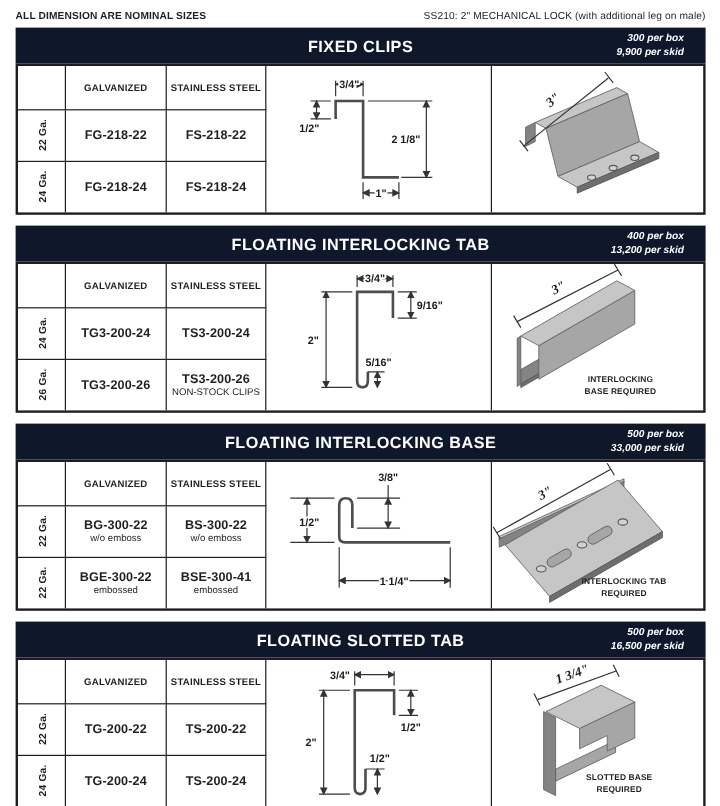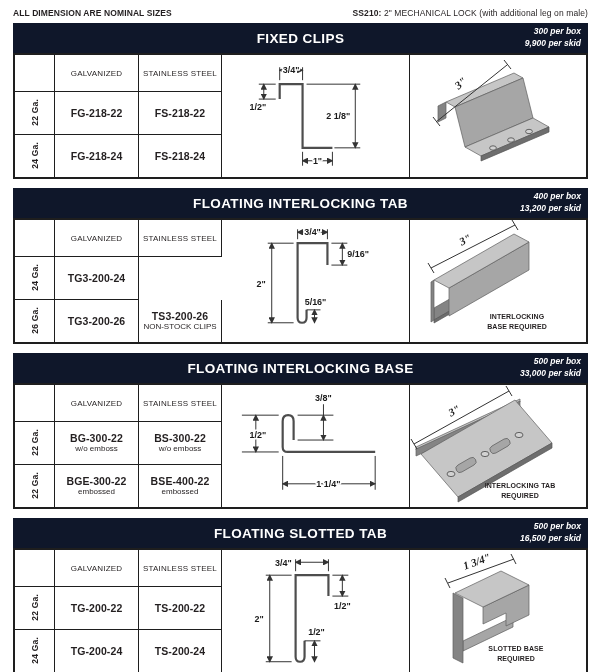--- a/index.html
+++ b/index.html
@@ -1,33 +1,33 @@
 <!DOCTYPE html>
 <html><head>
 <meta charset="utf-8">
 <style>
   html,body{margin:0;padding:0;background:#fff;}
   body{width:600px;height:672px;font-family:"Liberation Sans","DejaVu Sans",sans-serif;color:#231f20;-webkit-font-smoothing:antialiased;}
   .page{width:575px;margin:8px 0 0 13px;}
   .topline{display:flex;justify-content:space-between;align-items:flex-start;font-size:8.5px;margin:0 0 5px 0;letter-spacing:.1px;}
   .topline .l{font-weight:700;}
-  .topline .r b{font-weight:700;}
+  .topline .r b{font-weight:400;}
   .sec{margin-bottom:9px;}
   .bar{height:30px;background:#0f172a;position:relative;color:#fff;}
   .bar-title{position:absolute;left:0;right:0;top:0;bottom:0;display:flex;align-items:center;justify-content:center;font-size:13.5px;font-weight:600;letter-spacing:.4px;}
-  .bar-info{position:absolute;right:7px;top:3px;text-align:right;font-size:8.5px;font-style:italic;font-weight:700;line-height:1.4;}
+  .bar-info{position:absolute;right:18px;top:3px;text-align:right;font-size:8.5px;font-style:italic;font-weight:700;line-height:1.4;}
   .tbl{box-sizing:border-box;width:575px;height:126px;border:2px solid #1e1e1e;display:grid;
        grid-template-columns:40px 84px 83px 188px 1fr;grid-template-rows:37px 1fr 1fr;background:#fff;}
   .cell{border-right:1px solid #1e1e1e;border-bottom:1px solid #1e1e1e;display:flex;align-items:center;justify-content:center;overflow:hidden;}
   .c1{grid-column:1}.c2{grid-column:2}.c3{grid-column:3}
   .r1{grid-row:1}.r2{grid-row:2}.r3{grid-row:3}
   .r3{border-bottom:none;text-align:right;}
   .diag{grid-column:4;grid-row:1/4;position:relative;border-bottom:none;}
   .rend{grid-column:5;grid-row:1/4;position:relative;border-right:none;border-bottom:none;}
-  .colhead{font-size:8px;font-weight:400;letter-spacing:.2px;text-align:center;}
+  .colhead{font-size:8px;font-weight:700;letter-spacing:.2px;text-align:center;}
   .gauge span{writing-mode:vertical-rl;transform:rotate(180deg);font-size:8.5px;font-weight:600;letter-spacing:.2px;}
   .codecell{flex-direction:column;line-height:1.15;}
   .code-main{font-size:10.5px;font-weight:700;letter-spacing:.1px;}
   .code-note{font-size:8px;font-weight:400;}
   .diag svg,.rend svg{position:absolute;left:0;top:0;width:100%;height:100%;}
   .rend-note{position:absolute;text-align:center;font-size:7px;font-weight:700;line-height:1.35;letter-spacing:.1px;}
   .profile{fill:none;stroke:#4d4d4d;stroke-width:2.2;stroke-linejoin:miter;}
   .dl{stroke:#333;stroke-width:1;fill:none;}
   .dim{font:700 9px "Liberation Sans","DejaVu Sans",sans-serif;fill:#1a1a1a;paint-order:stroke;stroke:#fff;stroke-width:3px;stroke-linejoin:round;}
   .rdim{font:italic 700 11px "Liberation Serif","DejaVu Serif",serif;fill:#1a1a1a;}
@@ -144,20 +144,24 @@
       <div class="cell c1 r1"></div>
       <div class="cell c2 r1 colhead">GALVANIZED</div>
       <div class="cell c3 r1 colhead">STAINLESS STEEL</div>
       <div class="cell c1 r2 gauge">
           <span>24 Ga.</span>
         </div>
       <div class="cell c2 r2 codecell">
           <div class="code-main">TG3-200-24</div>
           <div class="code-note"></div>
         </div>
+      <div class="cell c3 r2 codecell">
+          <div class="code-main">TS3-200-24</div>
+          <div class="code-note"></div>
+        </div>
       <div class="cell c1 r3 gauge">
           <span>26 Ga.</span>
         </div>
       <div class="cell c2 r3 codecell">
           <div class="code-main">TG3-200-26</div>
           <div class="code-note"></div>
         </div>
       <div class="cell c3 r3 codecell">
           <div class="code-main">TS3-200-26</div>
           <div class="code-note">NON-STOCK CLIPS</div>
@@ -226,21 +230,21 @@
           <div class="code-note">w/o emboss</div>
         </div>
       <div class="cell c1 r3 gauge">
           <span>22 Ga.</span>
         </div>
       <div class="cell c2 r3 codecell">
           <div class="code-main">BGE-300-22</div>
           <div class="code-note">embossed</div>
         </div>
       <div class="cell c3 r3 codecell">
-          <div class="code-main">BSE-400-22</div>
+          <div class="code-main">BSE-300-41</div>
           <div class="code-note">embossed</div>
         </div>
       <div class="cell diag">
         <svg viewBox="0 0 188 120" preserveAspectRatio="xMidYMid meet">
           <path class="profile" d="M72,54 V35 Q72,29 66.5,29 Q61,29 61,35 V61 Q61,66 66,66 H154"></path>
           <path class="dl" d="M76,29 H112 M76,54 H112"></path>
           <path class="dl" d="M102,18 V29"></path>
           <line class="dl" x1="102" y1="29" x2="102" y2="54" marker-start="url(#ar)" marker-end="url(#ar)"></line>
           <text class="dim" x="102" y="15" text-anchor="middle">3/8"</text>
           <path class="dl" d="M57,29 H20 M57,66 H20"></path>

